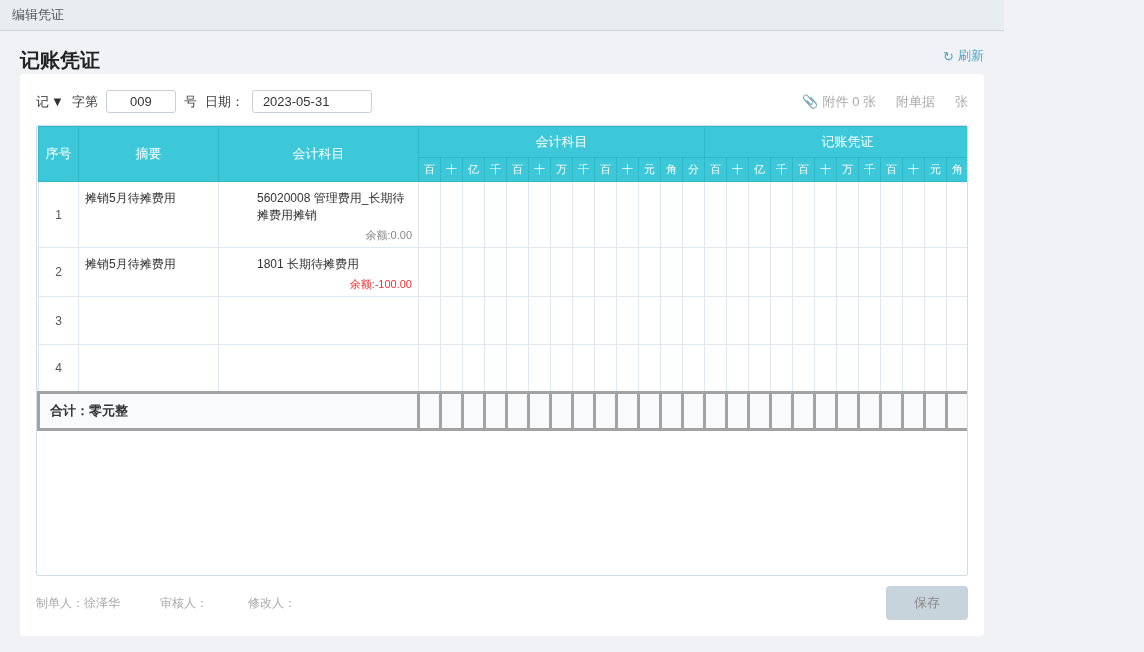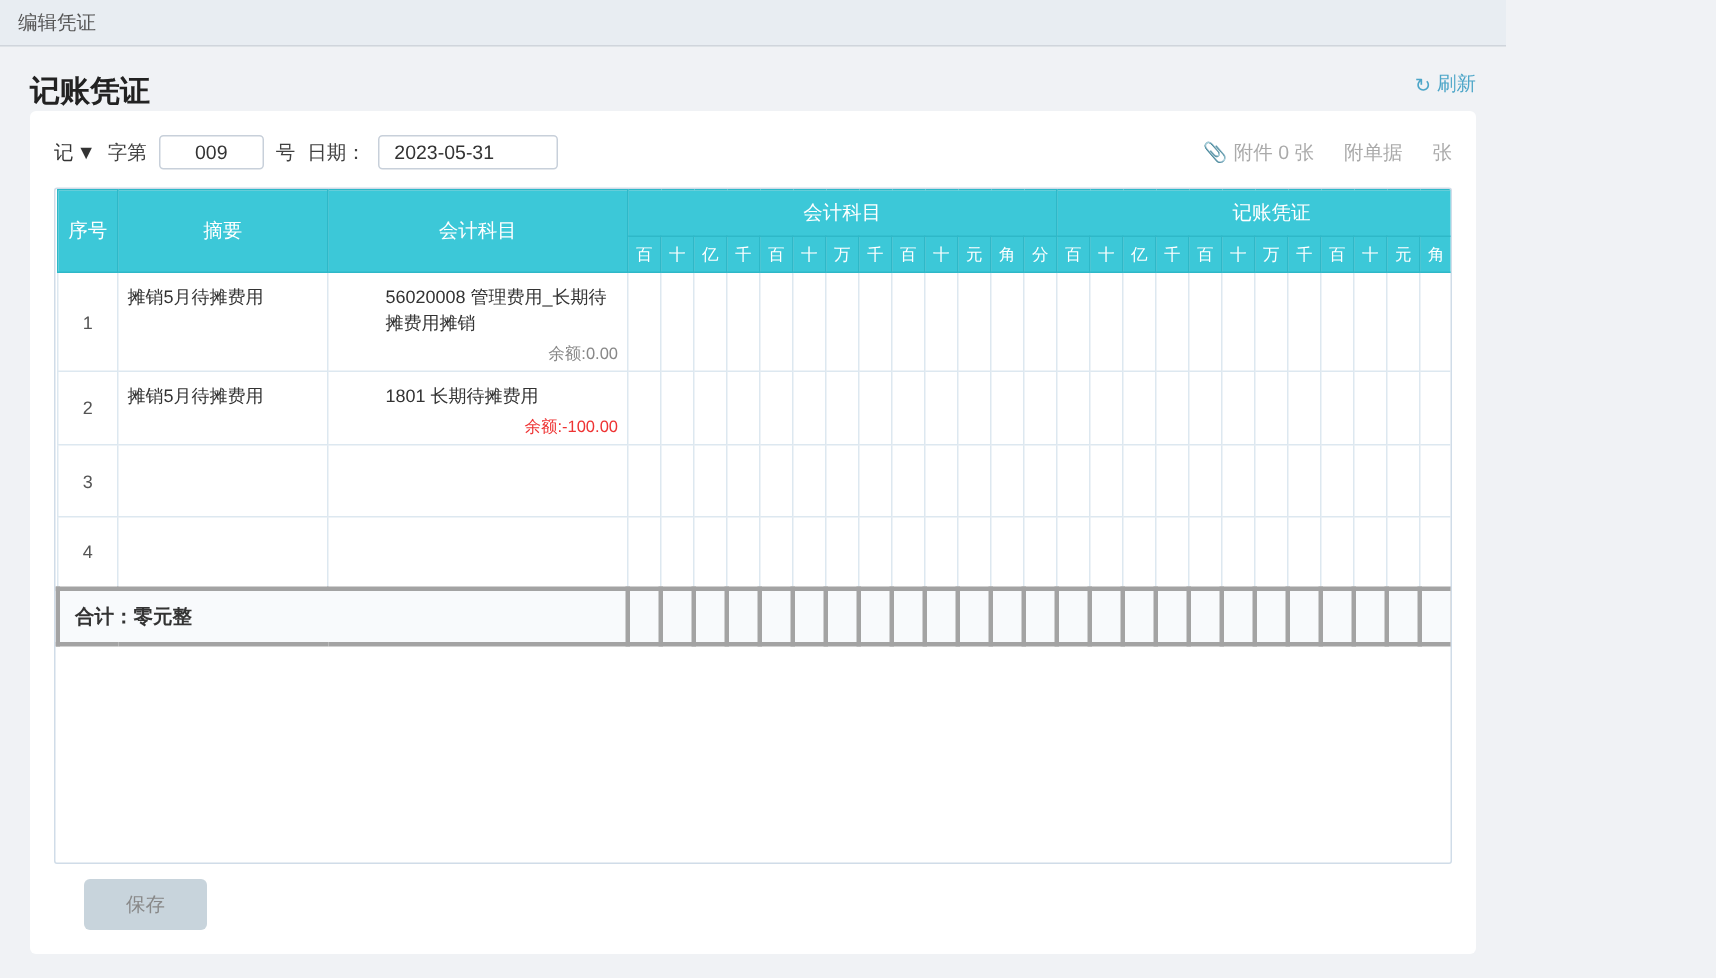--- a/index.html
+++ b/index.html
@@ -498,17 +498,22 @@
                 <td class="amount-cell"></td>
                 <td class="amount-cell"></td>
                 <td class="amount-cell"></td>
                 <td class="amount-cell"></td>
               </tr>
             </tbody>
         </table>
       </div>
 
       <div class="footer-row">
+        <div class="footer-info">
+          <span>制单人：徐泽华</span>
+          <span>审核人：</span>
+          <span>修改人：</span>
+        </div>
         <button class="save-btn">保存</button>
       </div>
     </div>
   </div>
 </div>
 
 </body></html>

